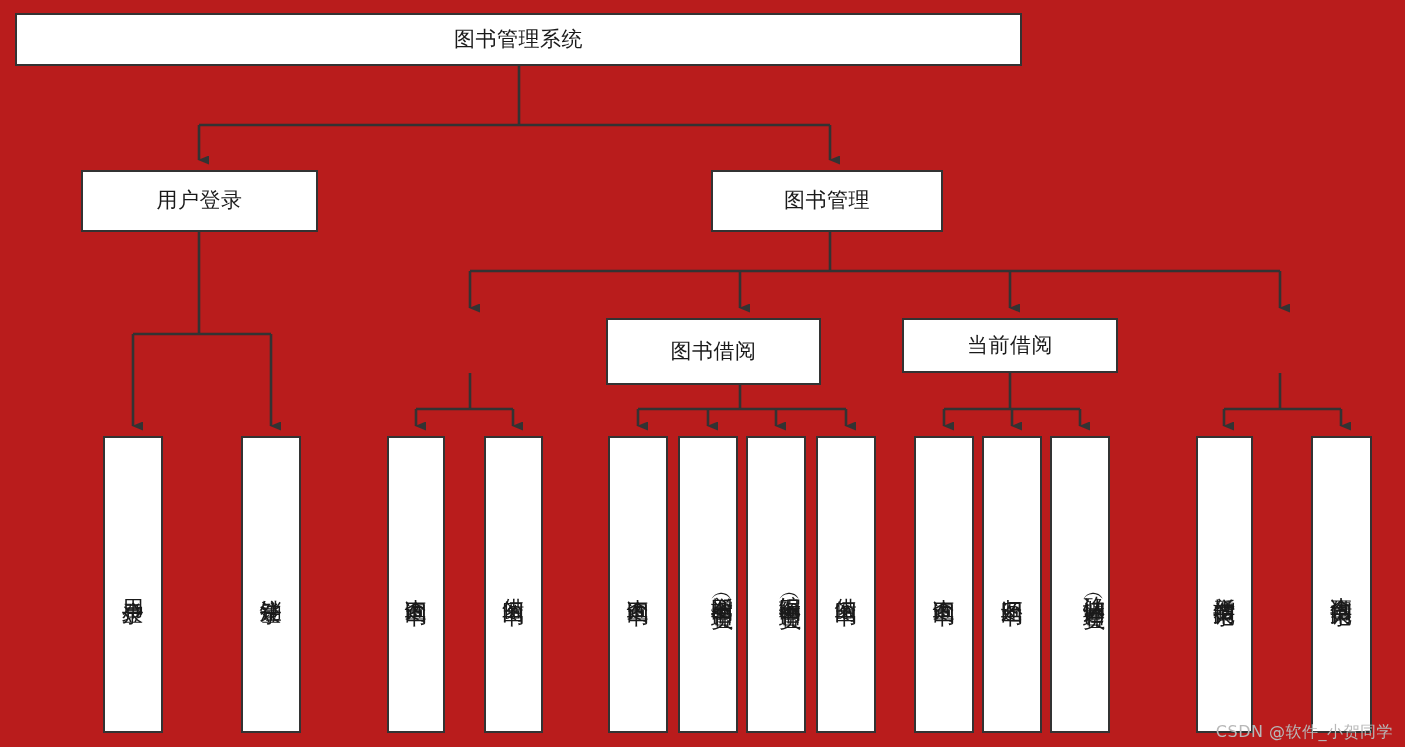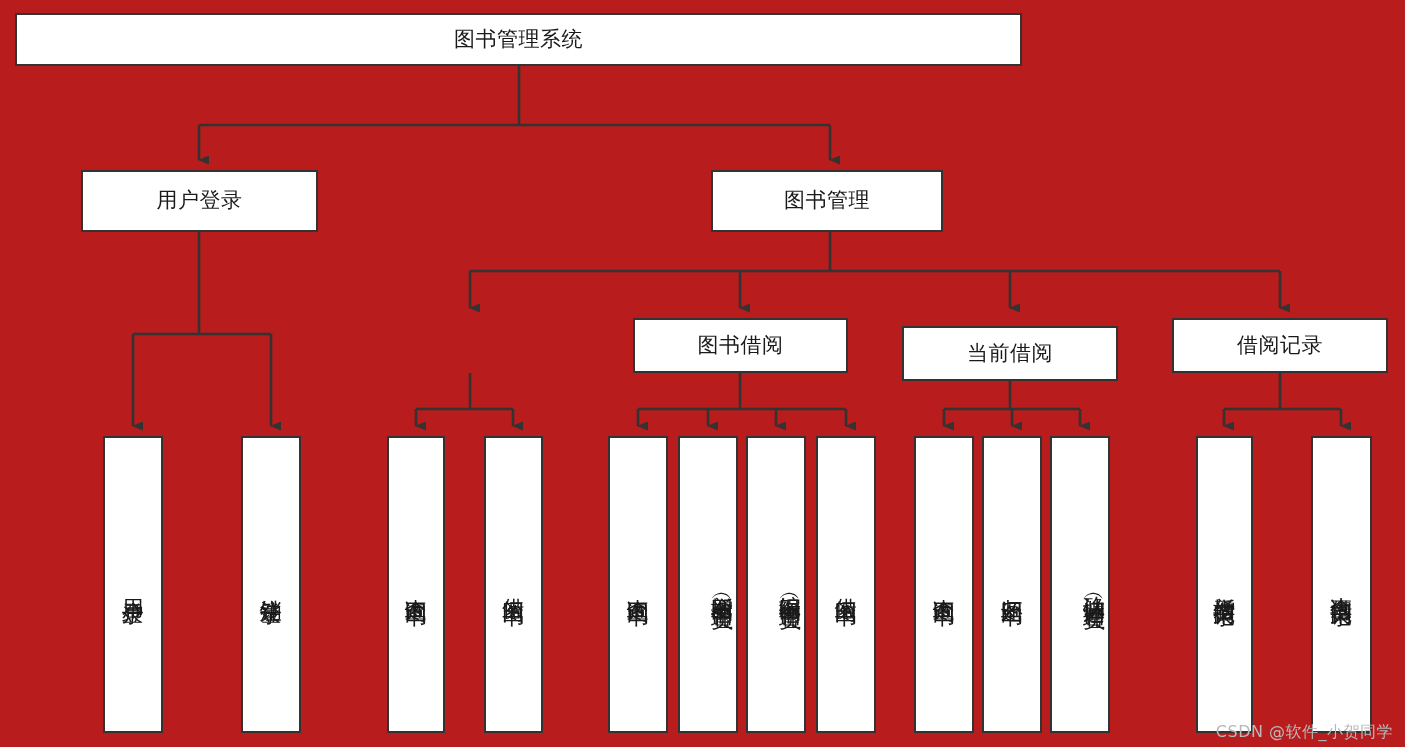--- a/index.html
+++ b/index.html
@@ -141,28 +141,25 @@
     <span>图书管理系统</span>
   </div>
 
   <div class="node node-h" style="left:81px; top:170px; width:237px; height:62px;">
     <span>用户登录</span>
   </div>
   <div class="node node-h" style="left:711px; top:170px; width:232px; height:62px;">
     <span>图书管理</span>
   </div>
 
-  <div class="node node-h" style="left:633px; top:318px; width:215px; height:55px;">
+  <div class="node node-h" style="left:606px; top:318px; width:215px; height:67px;">
     <span>图书借阅</span>
   </div>
-  <div class="node node-h" style="left:902px; top:326px; width:216px; height:55px;">
+  <div class="node node-h" style="left:902px; top:318px; width:216px; height:55px;">
     <span>当前借阅</span>
-  </div>
-  <div class="node node-h" style="left:1172px; top:318px; width:216px; height:55px;">
-    <span>借阅记录</span>
   </div>
 
   <div class="node node-v vmid" style="left:103px; top:436px; width:60px; height:297px;">
     <span class="label-v">用户登录</span>
   </div>
   <div class="node node-v vmid" style="left:241px; top:436px; width:60px; height:297px;">
     <span class="label-v">注销登录</span>
   </div>
 
   <div class="node node-v vmid" style="left:387px; top:436px; width:58px; height:297px;">

